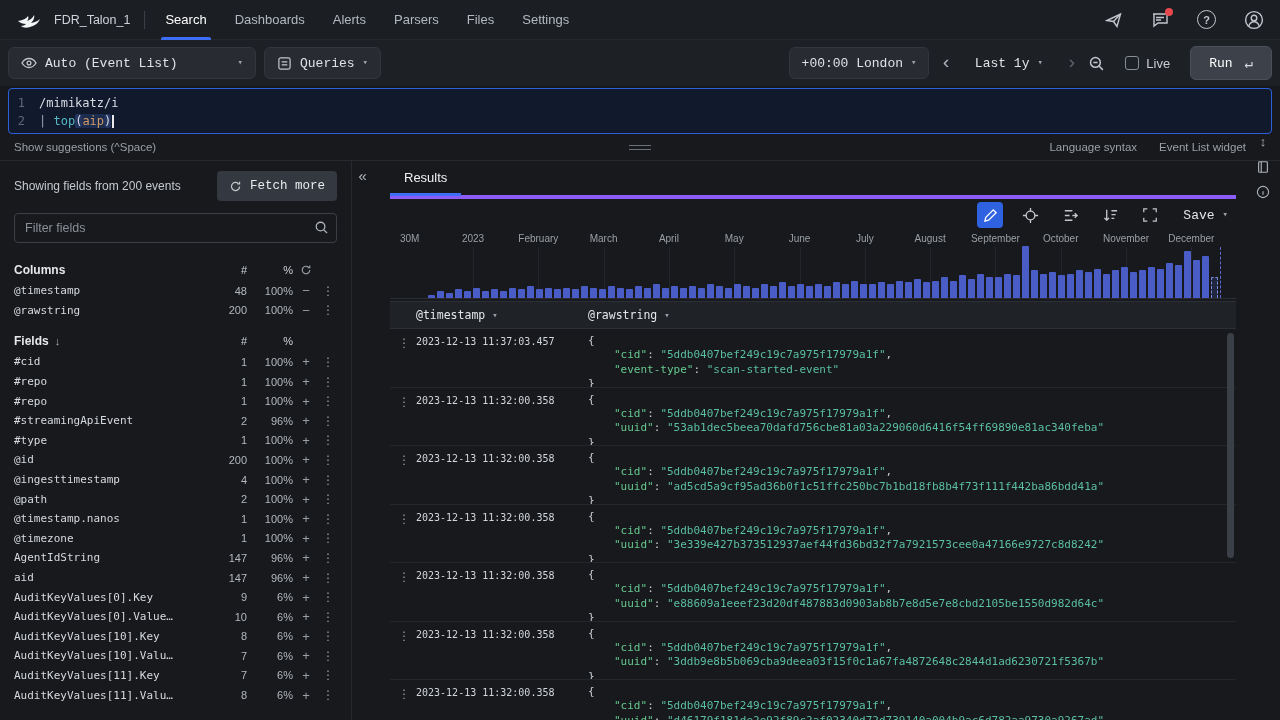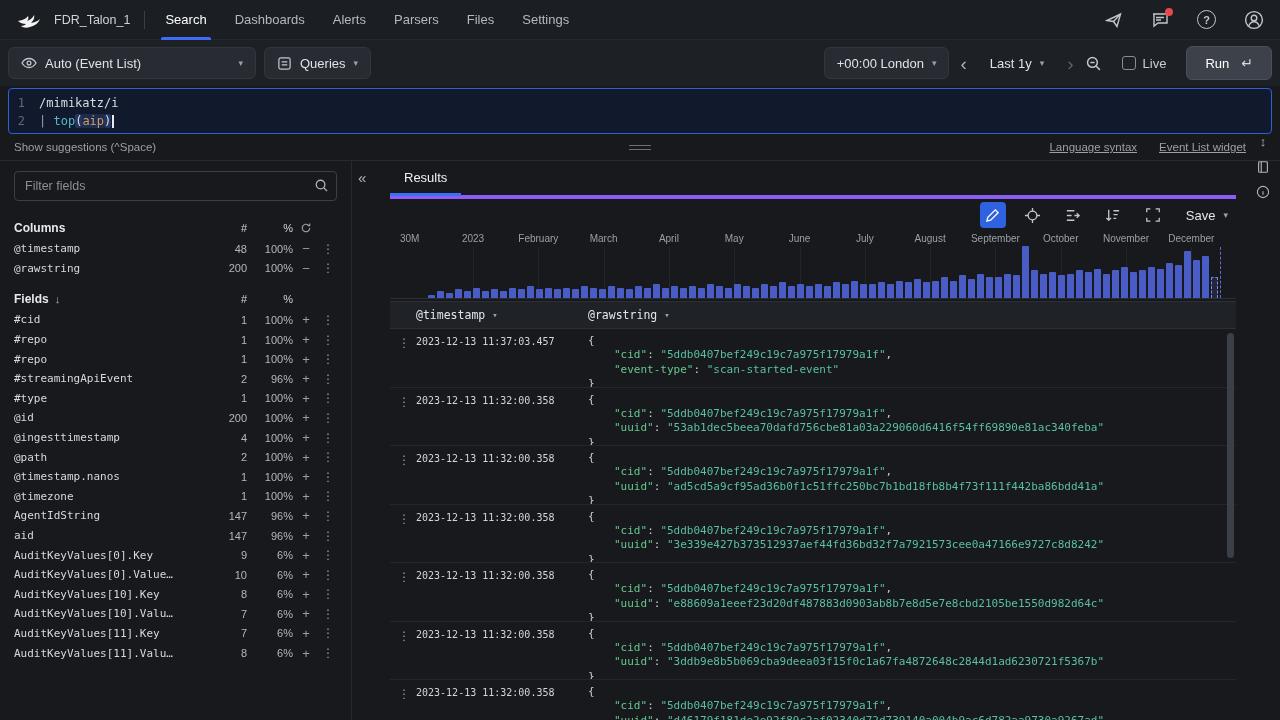--- a/index.html
+++ b/index.html
@@ -1,19 +1,19 @@
 <!DOCTYPE html>
 <html><head>
 <meta charset="utf-8">
 <style>
   *{margin:0;padding:0;box-sizing:border-box;}
   html,body{width:1280px;height:720px;overflow:hidden;background:#17191c;color:#e8eaed;
     font-family:"Liberation Sans",sans-serif;font-size:13px;}
   svg{display:block;}
-  button{font-family:Liberation Sans, sans-serif;}
+  button{font-family:Liberation Mono, monospace;}
   
   .navbar{position:absolute;top:0;left:0;width:1280px;height:40px;background:#1b1e22;
     display:flex;align-items:center;padding:0 16px;border-bottom:1px solid #24272c;}
   .logo{width:26px;height:26px;color:#f2f4f6;margin-right:12px;cursor:pointer;}
   .repo{color:#cfd3d9;font-size:12.5px;margin-right:14px;cursor:pointer;white-space:nowrap;}
   .vsep{width:1px;height:18px;background:#3a3f46;margin-right:6px;}
   .nav{display:flex;height:40px;}
   .nav-item{padding:2px 14px;display:flex;align-items:center;color:#b4b9c0;cursor:pointer;position:relative;}
   .nav-item.active{color:#ffffff;}
   .nav-item.active::after{content:"";position:absolute;left:10px;right:10px;bottom:0;height:3px;
@@ -52,21 +52,21 @@
   .tk-param{color:#d19a66;}
   .tk-paren{background:#22345f;border-radius:2px;}
   .tk-param{background:#1c2c4e;}
   .cursor{display:inline-block;width:2px;height:13px;background:#e8eaed;vertical-align:middle;margin-left:1px;}
   
   .hints{position:absolute;top:134px;left:0;width:1280px;height:26px;display:flex;align-items:center;
     padding:0 34px 0 14px;color:#9aa0a6;font-size:11.5px;}
   .drag{position:absolute;left:629px;top:11px;width:22px;height:5px;border-top:1px solid #6b7077;
     border-bottom:1px solid #6b7077;cursor:row-resize;}
   .hint-links{margin-left:auto;display:flex;gap:22px;}
-  .hint-links a{color:#9aa0a6;text-decoration:underline;cursor:pointer;}
+  .hint-links a{color:#9aa0a6;cursor:pointer;}
   
   .split{position:absolute;top:160px;left:0;width:1280px;height:560px;border-top:1px solid #26292e;}
   .sidebar{position:absolute;left:0;top:0;width:352px;height:560px;border-right:1px solid #26292e;
     padding:10px 14px 0;overflow:hidden;}
   .sb-top{display:flex;align-items:center;justify-content:space-between;margin-bottom:12px;}
   .sb-summary{color:#c6cad0;font-size:12px;}
   .fetch{display:inline-flex;align-items:center;gap:8px;height:30px;padding:0 12px;background:#343941;
     border:none;border-radius:4px;color:#e8eaed;font-size:12.5px;cursor:pointer;}
   .filter{position:relative;margin-bottom:16px;}
   .filter input{width:100%;height:30px;background:transparent;border:1px solid #3a3f46;border-radius:4px;
@@ -235,20 +235,32 @@
   <span class="drag"></span>
   <span class="hint-links">
     <a>Language syntax</a>
     <a>Event List widget</a>
   </span>
 </div>
 
 <div class="split">
 
   <aside class="sidebar">
+    <div class="sb-top">
+      <div class="sb-summary">Showing fields from 200 events</div>
+      <button class="fetch">
+        <span class="icon-btn">
+          <svg width="13" height="13" viewBox="0 0 16 16" fill="none" stroke="currentColor" stroke-width="1.5">
+              <path d="M13 8a5 5 0 1 1-1.5-3.6"></path>
+              <path d="M13 2v2.8h-2.8"></path>
+            </svg>
+        </span>
+        <span>Fetch more</span>
+      </button>
+    </div>
     <div class="filter">
       <input placeholder="Filter fields" style="">
       <span class="s-icon">
         <svg width="15" height="15" viewBox="0 0 16 16" fill="none" stroke="currentColor" stroke-width="1.4">
             <circle cx="7" cy="7" r="4.6"></circle>
             <path d="M10.6 10.6L14 14"></path>
           </svg>
       </span>
     </div>
     <div class="sb-head">

